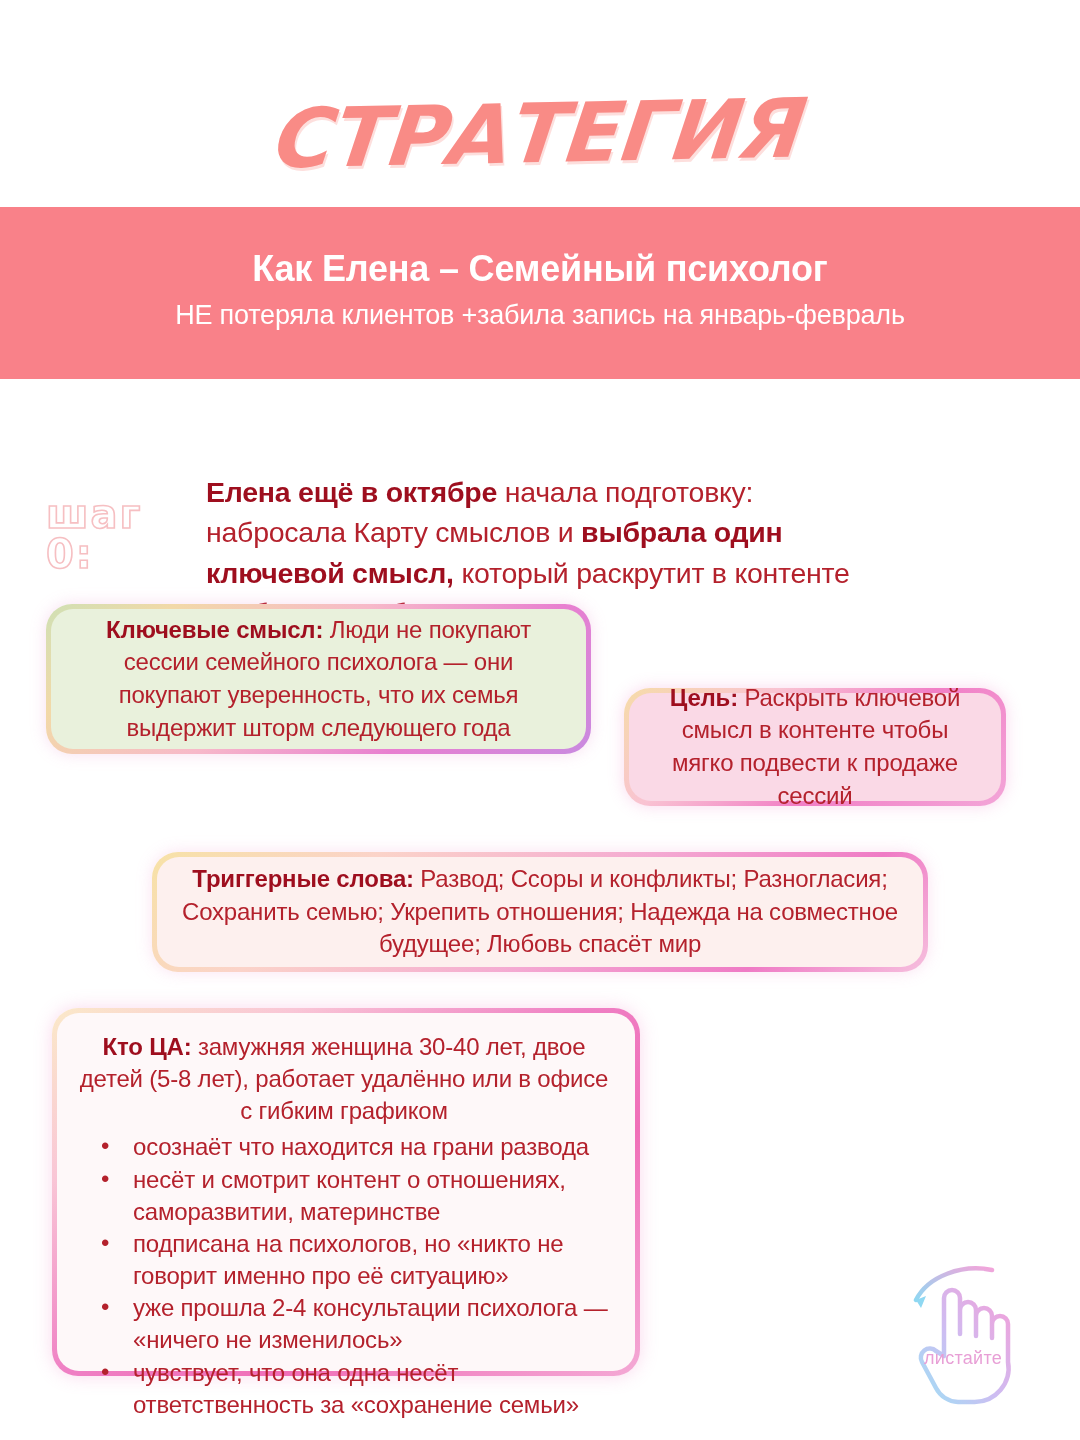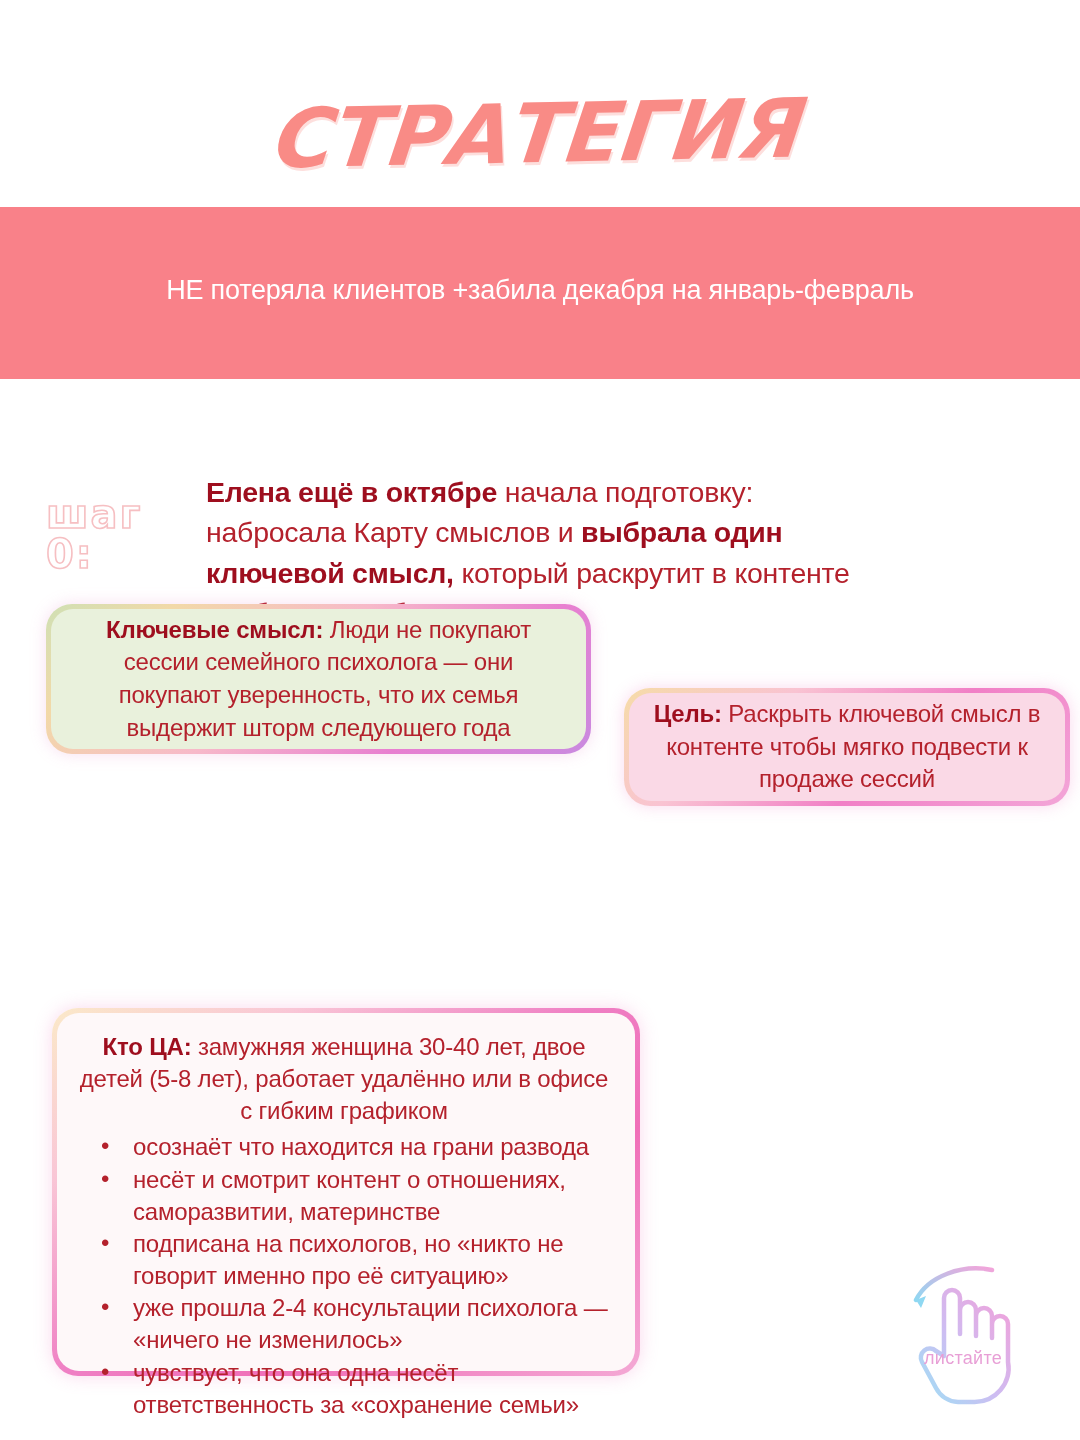--- a/index.html
+++ b/index.html
@@ -131,21 +131,21 @@
   
   #card-key {
     top: 604px; left: 46px; width: 545px; height: 150px;
     background: linear-gradient(140deg,#cfe0b4 0%, #f2d9a8 18%, #f7b9c9 45%, #e87fd0 72%, #c98ae0 100%);
     box-shadow: 0 0 16px rgba(231,140,200,0.28);
   }
   #card-key .inner { background: #E9F1DC; }
 
   
   #card-goal {
-    top: 688px; left: 624px; width: 446px; height: 118px;
+    top: 688px; left: 624px; width: 382px; height: 118px;
     background: linear-gradient(140deg,#f6dca8 0%, #f9c3d2 30%, #f17fc6 60%, #f3a6d8 100%);
     box-shadow: 0 0 16px rgba(240,130,200,0.3);
   }
   #card-goal .inner { background: #FAD9E6; }
 
   
   #card-trigger {
     top: 852px; left: 152px; width: 776px; height: 120px;
     background: linear-gradient(140deg,#f7e2a6 0%, #fbd3c9 25%, #f4a9d2 55%, #ef7bc5 80%, #f6c0de 100%);
     box-shadow: 0 0 16px rgba(240,150,205,0.28);
@@ -209,21 +209,22 @@
 </head>
 <body>
 
 <div class="page">
 
   <div class="title-wrap">
     <span class="title">СТРАТЕГИЯ</span>
   </div>
 
   <div class="banner">
-    <div class="banner-sub">НЕ потеряла клиентов +забила декабря на январь-февраль</div>
+    <div class="banner-title">Как Елена – Семейный психолог</div>
+    <div class="banner-sub">НЕ потеряла клиентов +забила запись на январь-февраль</div>
   </div>
 
   <div class="step-row">
     <div class="step-label">шаг 0:</div>
     <div class="step-text">
       <b>Елена ещё в октябре</b><span> начала подготовку: набросала Карту смыслов и </span><b>выбрала один ключевой смысл,</b><span> который раскрутит в контенте ноября и декабря</span>
     </div>
   </div>
 
   <div class="card" id="card-key">
@@ -231,20 +232,25 @@
       <p><b>Ключевые смысл:</b><span> Люди не покупают сессии семейного психолога — они покупают уверенность, что их семья выдержит шторм следующего года</span></p>
     </div>
   </div>
 
   <div class="card" id="card-goal">
     <div class="inner">
       <p><b>Цель:</b><span> Раскрыть ключевой смысл в контенте чтобы мягко подвести к продаже сессий</span></p>
     </div>
   </div>
 
+  <div class="card" id="card-trigger">
+    <div class="inner">
+      <p><b>Триггерные слова:</b><span> Развод; Ссоры и конфликты; Разногласия; Сохранить семью; Укрепить отношения; Надежда на совместное будущее; Любовь спасёт мир</span></p>
+    </div>
+  </div>
 
   <div class="card" id="card-audience">
     <div class="inner">
       <p class="lead"><b>Кто ЦА:</b><span> замужняя женщина 30-40 лет, двое детей (5-8 лет), работает удалённо или в офисе с гибким графиком</span></p>
       <ul>
         <li>осознаёт что находится на грани развода</li>
         <li>несёт и смотрит контент о отношениях, саморазвитии, материнстве</li>
         <li>подписана на психологов, но «никто не говорит именно про её ситуацию»</li>
         <li>уже прошла 2-4 консультации психолога — «ничего не изменилось»</li>
         <li>чувствует, что она одна несёт ответственность за «сохранение семьи»</li>

